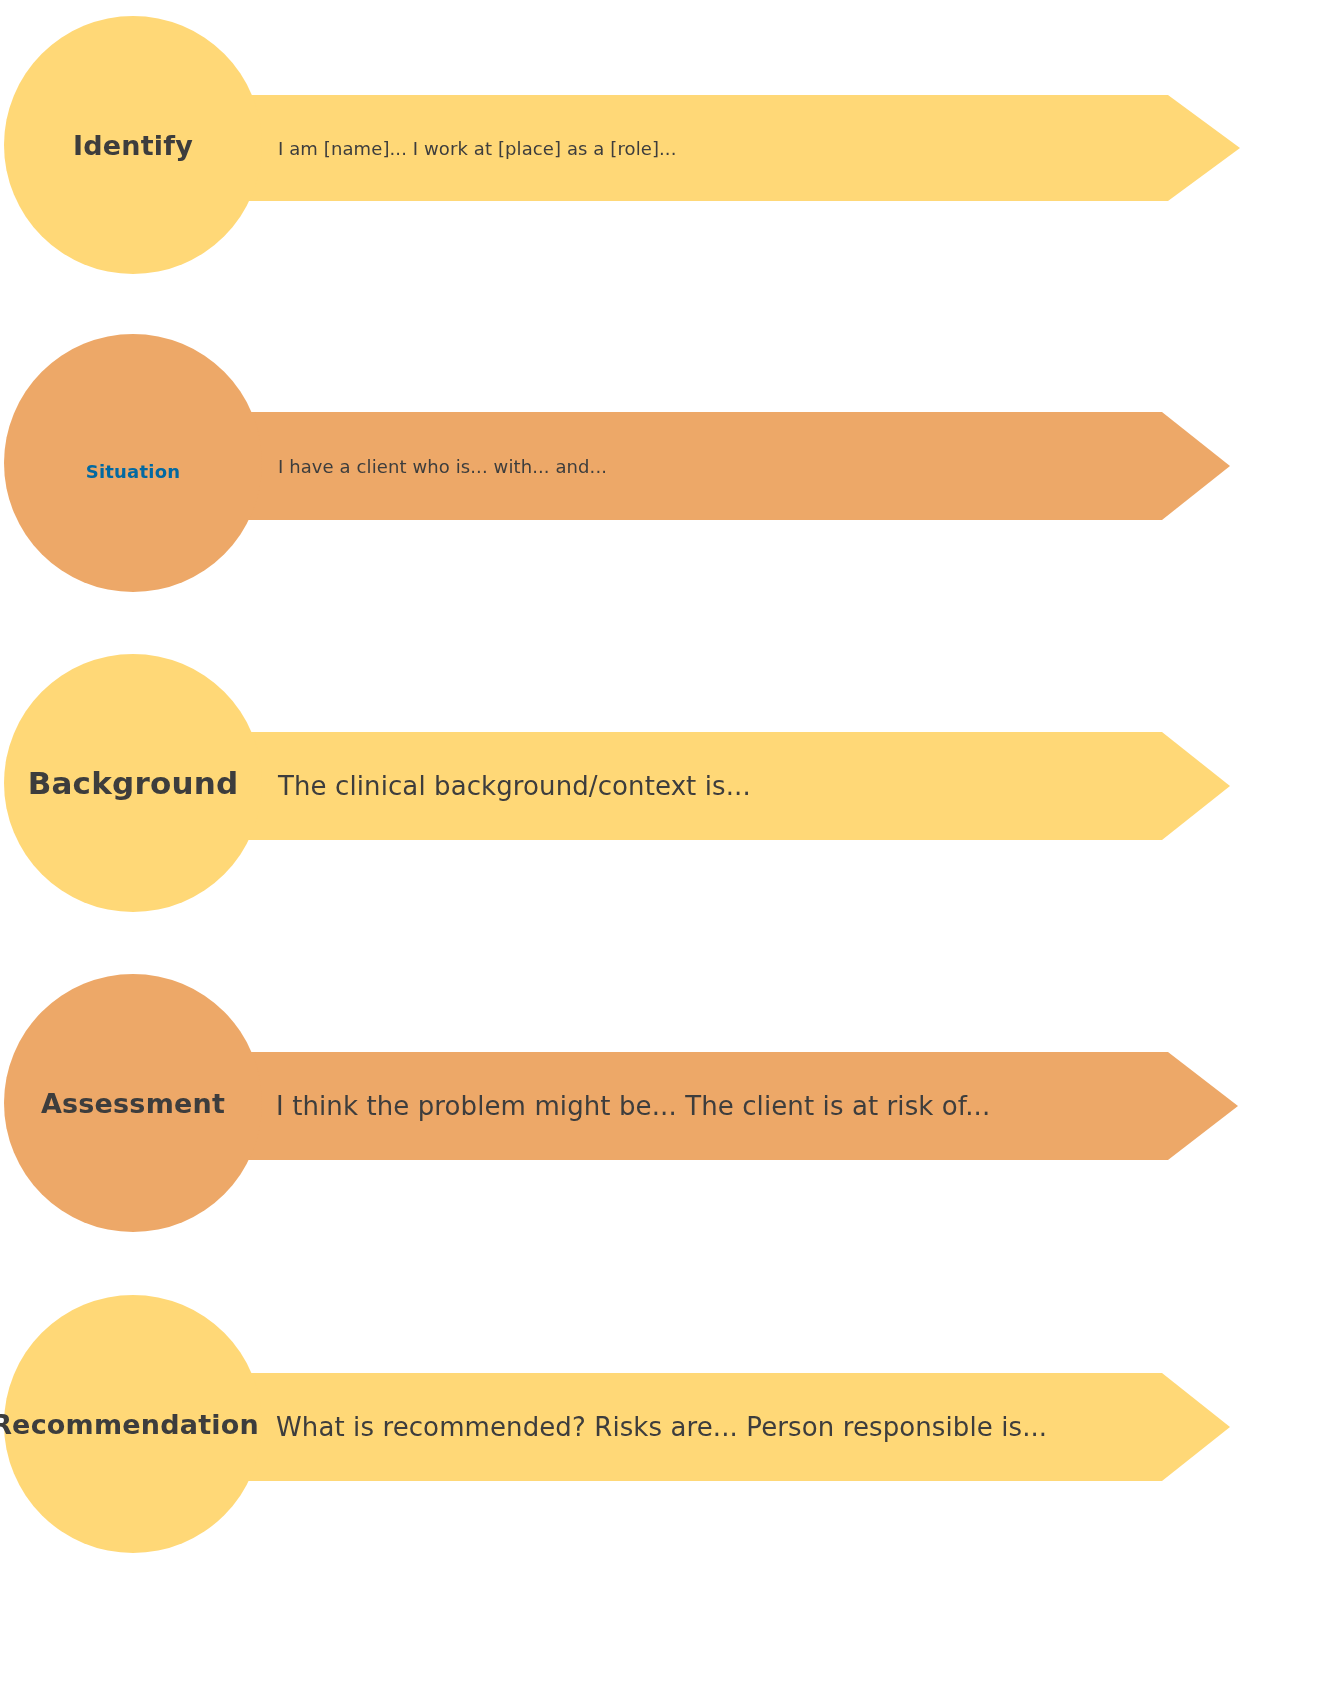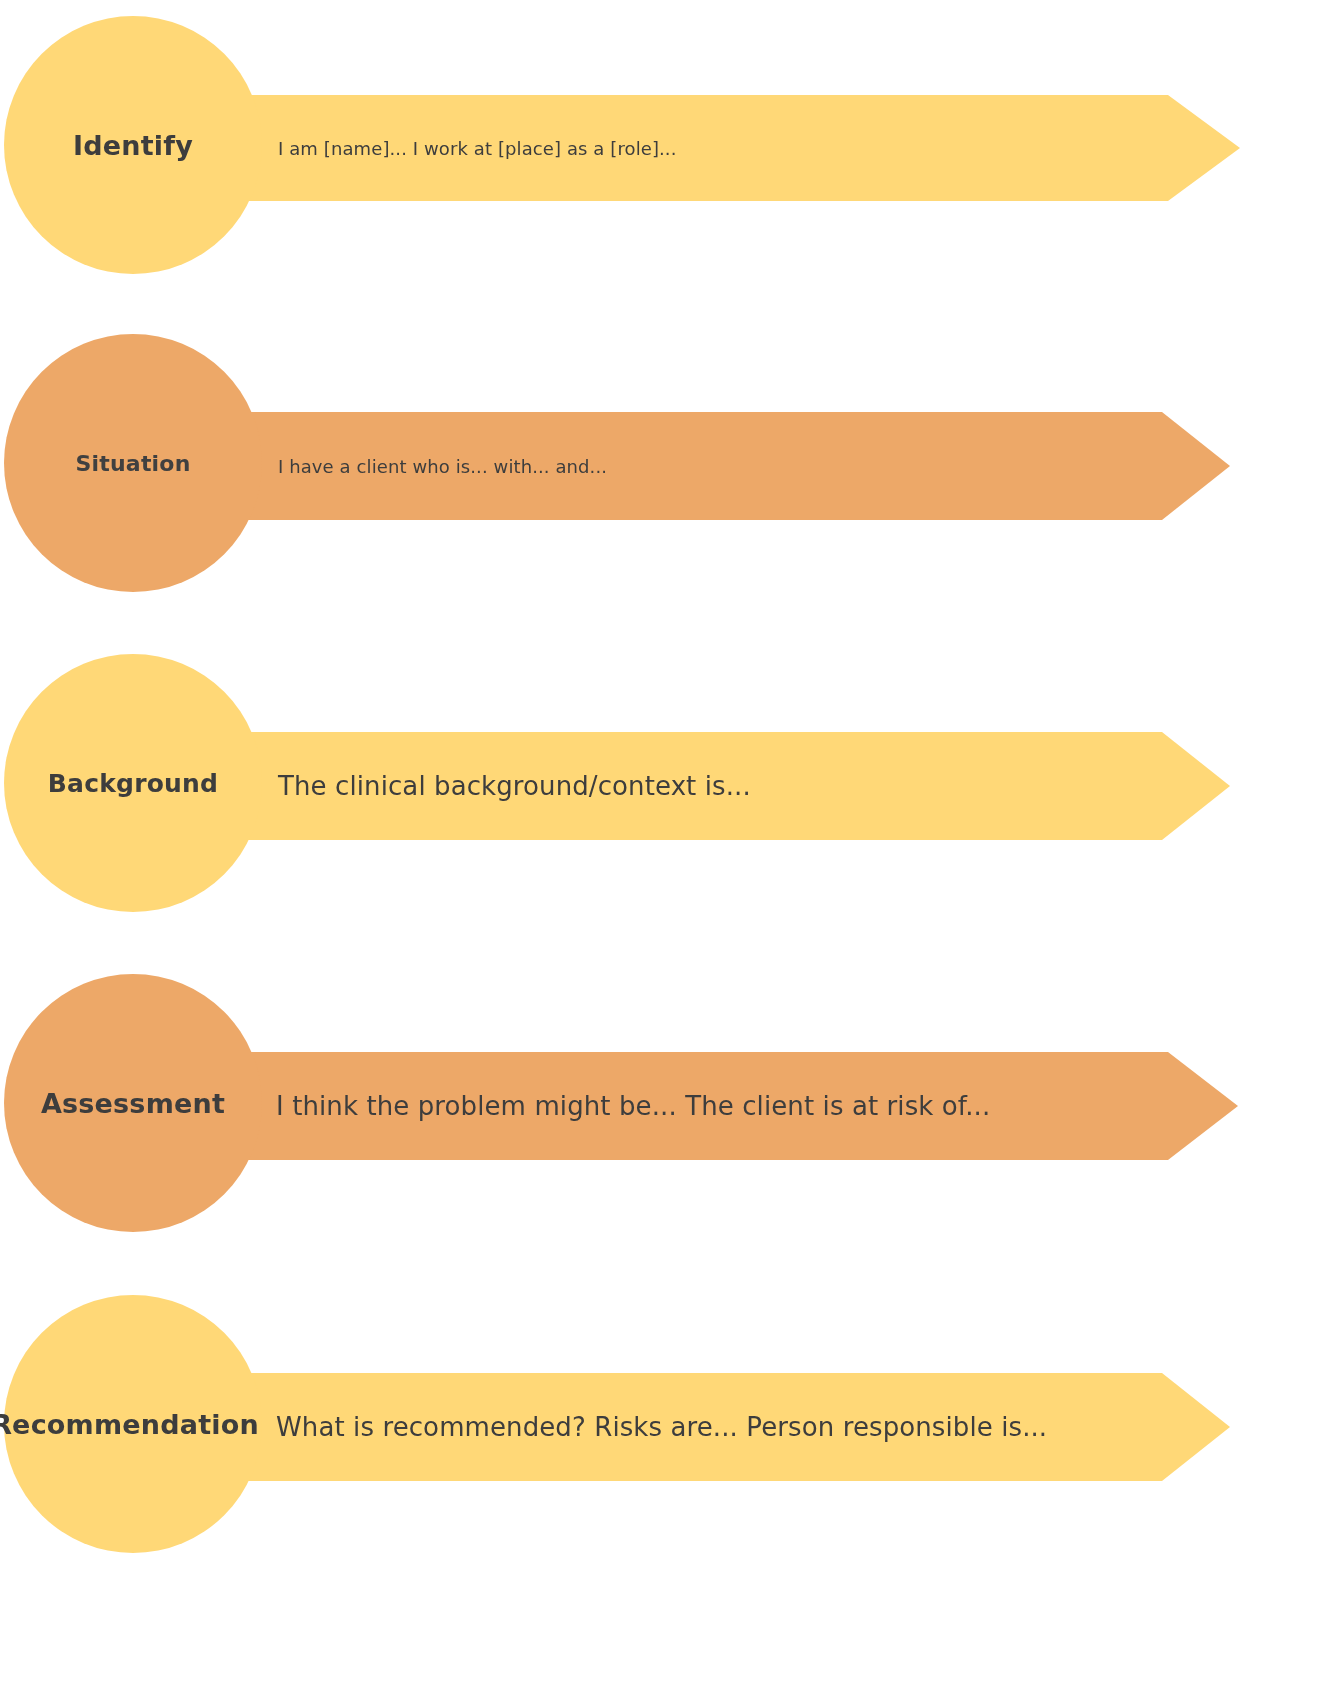--- a/index.html
+++ b/index.html
@@ -73,32 +73,32 @@
     <div class="bar-text" style="left: 278px; top: 95px; height: 106px; font-size: 18px; color: rgb(61, 61, 61);">I am [name]... I work at [place] as a [role]...</div>
   </div>
 
   <div class="row" style="top:320px;height:290px;">
     <div class="arrow-wrap" style="left:230px; top:92px;">
       <svg class="arrow-svg" width="1000" height="108" viewBox="0 0 1000 108" xmlns="http://www.w3.org/2000/svg" aria-hidden="true">
         <path d="M0 0 H932 V0 L1000 54 L932 108 V108 H0 Z" fill="#EDA868"></path>
       </svg>
     </div>
     <div class="circle" style="left:4px; top:14px; width:258px; height:258px; background:#EDA868;"></div>
-    <div class="circle-label" style="left: 4px; top: 14px; width: 258px; height: 258px; font-size: 22px; color: #404040;">Situation</div>
+    <div class="circle-label" style="left: 4px; top: 22px; width: 258px; height: 258px; font-size: 18px; color: #0369a1;">Situation</div>
     <div class="bar-text" style="left: 278px; top: 92px; height: 108px; font-size: 18px; color: rgb(61, 61, 61);">I have a client who is... with... and...</div>
   </div>
 
   <div class="row" style="top:640px;height:290px;">
     <div class="arrow-wrap" style="left:230px; top:92px;">
       <svg class="arrow-svg" width="1000" height="108" viewBox="0 0 1000 108" xmlns="http://www.w3.org/2000/svg" aria-hidden="true">
         <path d="M0 0 H932 V0 L1000 54 L932 108 V108 H0 Z" fill="#FFD877"></path>
       </svg>
     </div>
     <div class="circle" style="left:4px; top:14px; width:258px; height:258px; background:#FFD877;"></div>
-    <div class="circle-label" style="left: 4px; top: 14px; width: 258px; height: 258px; font-size: 25px; color: rgb(61, 61, 61);">Background</div>
+    <div class="circle-label" style="left: 4px; top: 14px; width: 258px; height: 258px; font-size: 31px; color: rgb(61, 61, 61);">Background</div>
     <div class="bar-text" style="left: 278px; top: 92px; height: 108px; font-size: 26px; color: rgb(61, 61, 61);">The clinical background/context is...</div>
   </div>
 
   <div class="row" style="top:960px;height:290px;">
     <div class="arrow-wrap" style="left:230px; top:92px;">
       <svg class="arrow-svg" width="1008" height="108" viewBox="0 0 1008 108" xmlns="http://www.w3.org/2000/svg" aria-hidden="true">
         <path d="M0 0 H938 V0 L1008 54 L938 108 V108 H0 Z" fill="#EDA868"></path>
       </svg>
     </div>
     <div class="circle" style="left:4px; top:14px; width:258px; height:258px; background:#EDA868;"></div>

